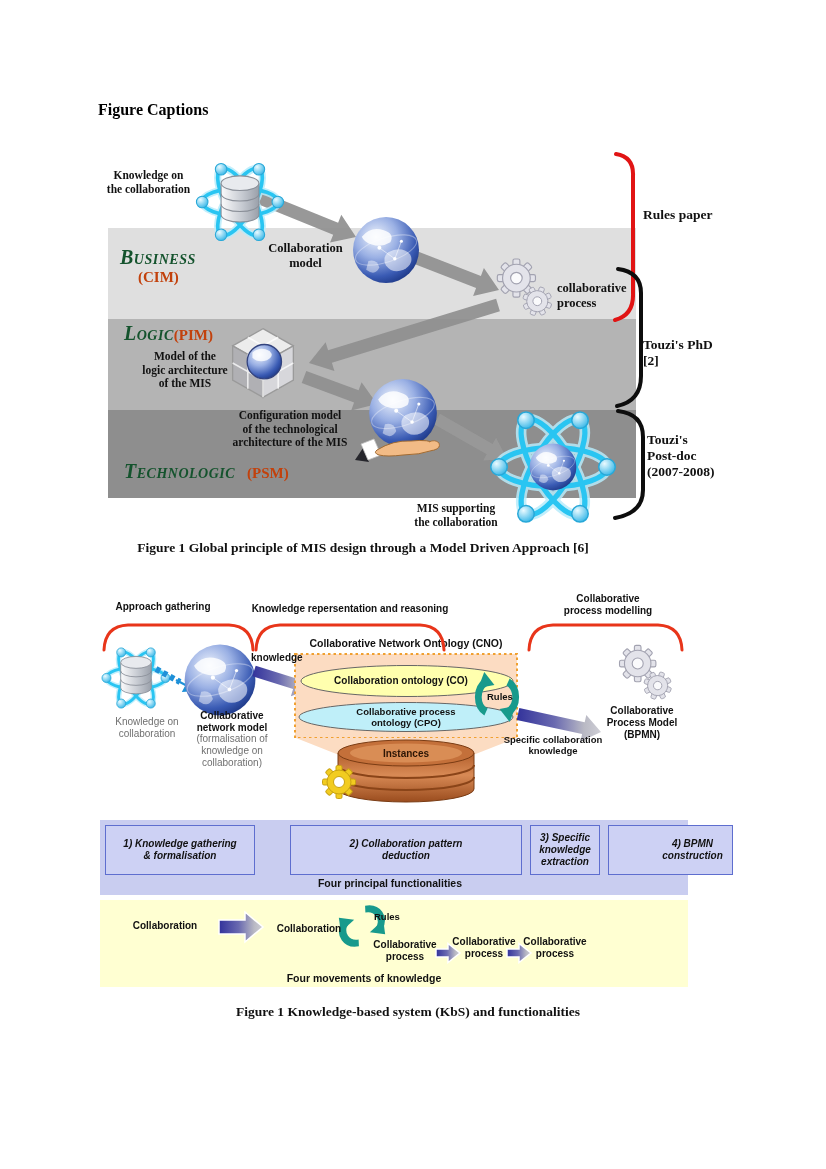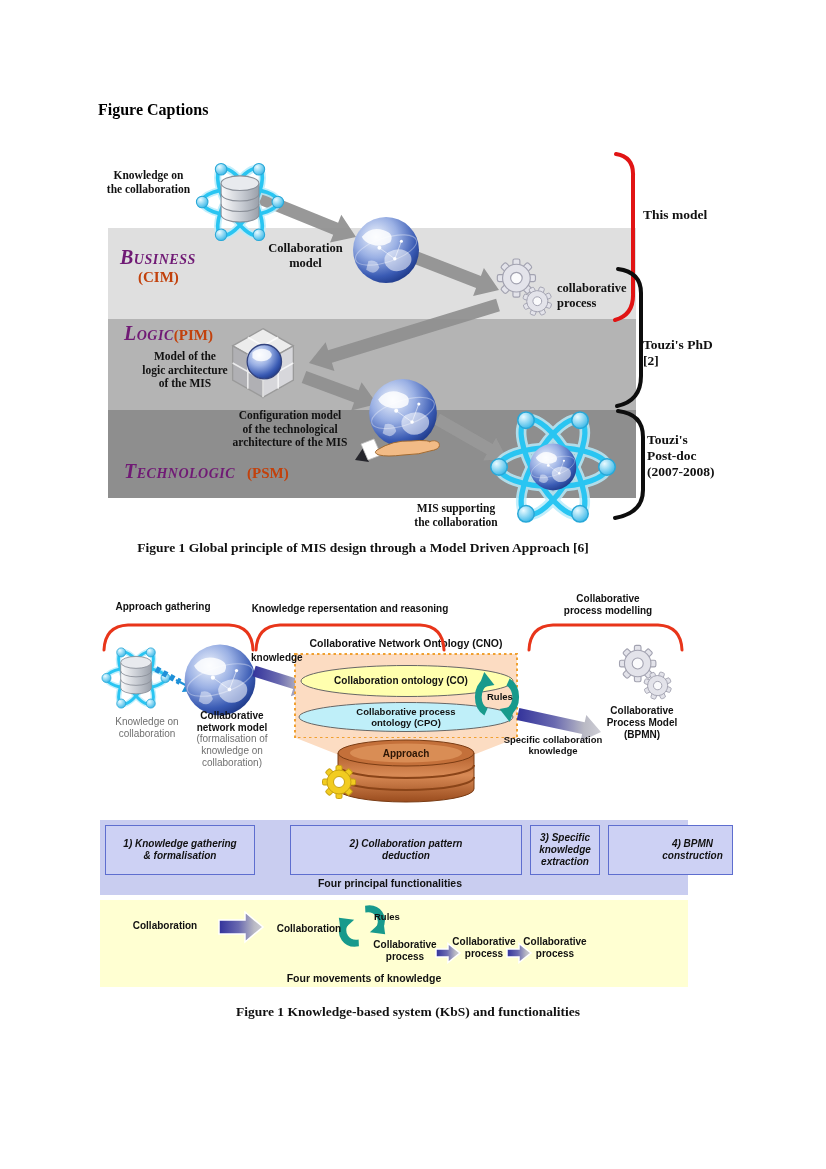--- a/index.html
+++ b/index.html
@@ -8,21 +8,21 @@
   .abs{position:absolute;}
   .t{white-space:pre-line;line-height:1.18;color:#111;}
   .ctr{text-align:center;}
   .serifB{font-family:"Liberation Serif",serif;font-weight:bold;}
   .sans{font-family:"Liberation Sans",sans-serif;}
   .sansB{font-family:"Liberation Sans",sans-serif;font-weight:bold;}
   .gray{color:#707070;}.z5{z-index:5}
   #heading{left:98px;top:101px;font-size:16px;z-index:5;}
   
   .band{left:108px;width:528px;z-index:1;}
-  .layer-name{font-style:italic;font-variant:small-caps;font-weight:bold;font-size:20px;color:#701a75;letter-spacing:.5px;}
+  .layer-name{font-style:italic;font-variant:small-caps;font-weight:bold;font-size:20px;color:#14532d;letter-spacing:.5px;}
   .layer-abbr{font-weight:bold;font-size:15px;color:#c2410c;font-variant:normal;font-style:normal;}
   .f1lbl{font-size:11.5px;z-index:5;}
   .f1big{font-size:12.5px;z-index:5;}
   .ann{font-size:13.5px;z-index:5;}
   .capt{font-size:13.5px;z-index:5;}
   
   .f2h{font-size:10px;z-index:5;}
   .f2lbl{font-size:10px;z-index:5;}
   .f2sm{font-size:9.5px;z-index:5;}
   .funcband{left:100px;top:820px;width:588px;height:75px;background:#c9cdf0;z-index:1;}
@@ -275,21 +275,21 @@
 process</div>
   <div class="abs t ctr serifB f1lbl" style="left:136px;top:350px;width:98px;">Model of the
 logic architecture
 of the MIS</div>
   <div class="abs t ctr serifB f1lbl" style="left:224px;top:409px;width:132px;">Configuration model
 of the technological
 architecture of the MIS</div>
   <div class="abs t ctr serifB f1lbl" style="left:405px;top:502px;width:102px;">MIS supporting
 the collaboration</div>
 
-  <div class="abs t serifB ann" style="left:643px;top:207px;">This model</div>
+  <div class="abs t serifB ann" style="left:643px;top:207px;">Rules paper</div>
   <div class="abs t serifB ann" style="left:643px;top:337px;">Touzi's PhD
 [2]</div>
   <div class="abs t serifB ann" style="left:647px;top:432px;">Touzi's
 Post-doc
 (2007-2008)</div>
 
   <div class="abs t ctr serifB capt" style="left:80px;top:540px;width:566px;">Figure 1 Global principle of MIS design through a Model Driven Approach [6]</div>
 
   <div class="abs t ctr sansB f2h" style="left:103px;top:601px;width:120px;">Approach gathering</div>
   <div class="abs t ctr sansB f2h" style="left:249px;top:603px;width:202px;">Knowledge repersentation and reasoning</div>
@@ -303,21 +303,21 @@
   <div class="abs t ctr sans f2lbl gray" style="left:184px;top:733px;width:96px;">(formalisation of
 knowledge on
 collaboration)</div>
   <div class="abs t sansB f2lbl" style="left:251px;top:652px;">knowledge</div>
 
   <div class="abs t ctr sansB" style="left:295px;top:637px;width:222px;font-size:10.5px;">Collaborative Network Ontology (CNO)</div>
   <div class="abs t ctr sansB f2lbl" style="left:301px;top:675px;width:200px;">Collaboration ontology (CO)</div>
   <div class="abs t ctr sansB f2sm" style="left:306px;top:706px;width:200px;">Collaborative process
 ontology (CPO)</div>
   <div class="abs t sansB f2sm" style="left:487px;top:691px;">Rules</div>
-  <div class="abs t ctr sansB f2lbl" style="left:356px;top:748px;width:100px;color:#2d1605;">Approach</div>
+  <div class="abs t ctr sansB f2lbl" style="left:356px;top:748px;width:100px;color:#2d1605;">Instances</div>
   <div class="abs t ctr sans" style="left:330px;top:824px;width:152px;font-size:16px;font-weight:600;text-decoration:underline;">Knowledge Base (KB)</div>
   <div class="abs t ctr sansB f2sm" style="left:498px;top:734px;width:110px;">Specific collaboration
 knowledge</div>
   <div class="abs t ctr sansB f2lbl" style="left:596px;top:705px;width:92px;">Collaborative
 Process Model
 (BPMN)</div>
 
   <div class="abs t ctr sansB" style="left:250px;top:877px;width:280px;font-size:10.5px;z-index:5;">Four principal functionalities</div>
 
   <div class="abs t ctr sansB f2lbl" style="left:115px;top:920px;width:100px;">Collaboration</div>

